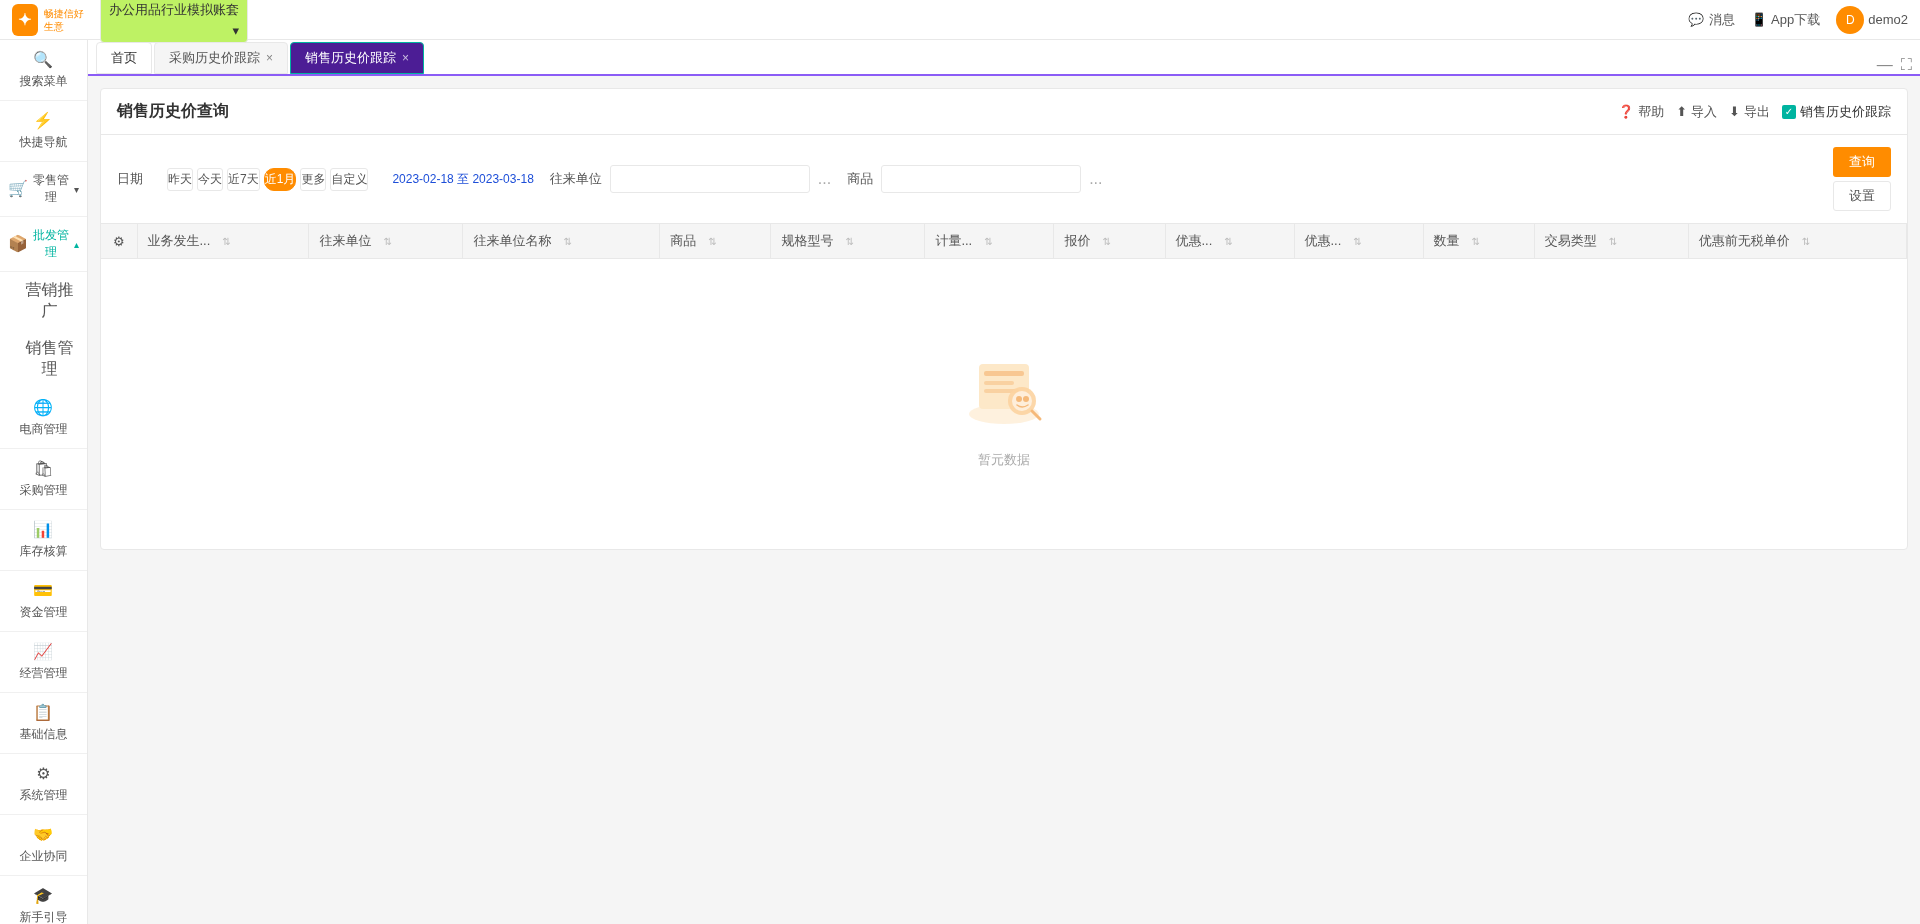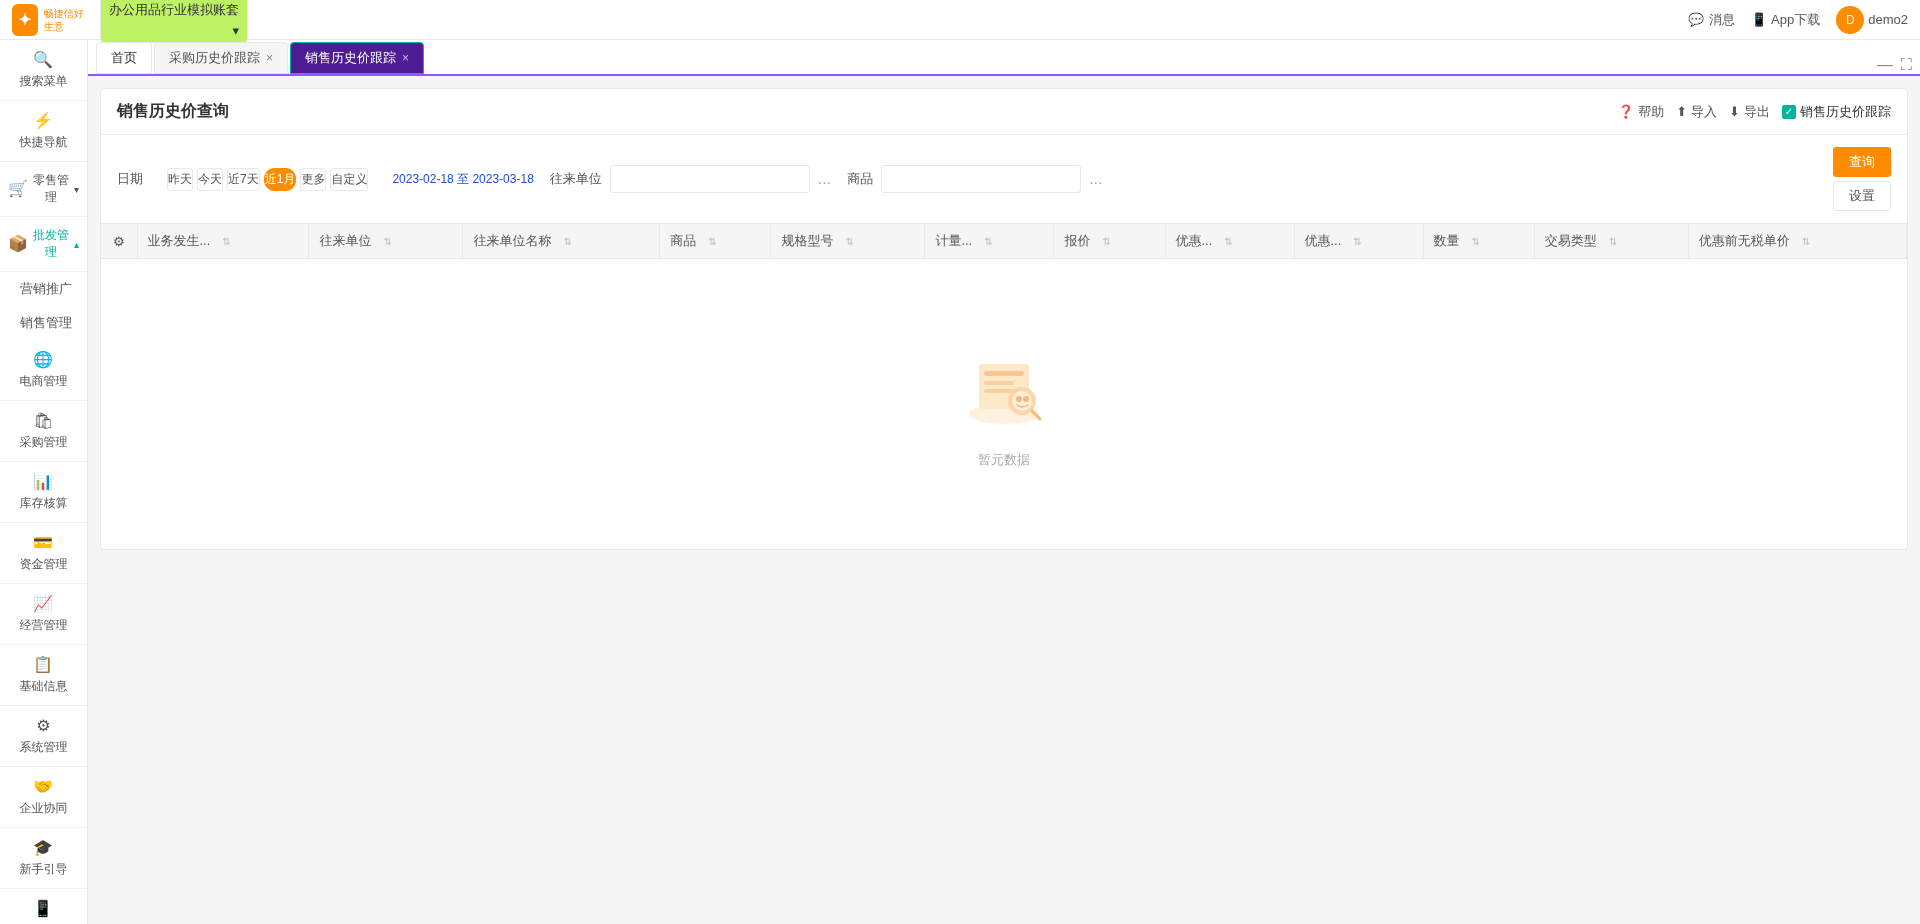--- a/index.html
+++ b/index.html
@@ -117,21 +117,21 @@
     .sidebar-item.has-sub {
       flex-direction: row;
       justify-content: center;
       gap: 4px;
       padding: 10px 8px;
     }
     .sidebar-sub-item {
       padding: 8px 8px;
       text-align: center;
       cursor: pointer;
-      font-size: 13px;
+      font-size: 16px;
       color: #555;
       display: flex;
       align-items: center;
       justify-content: flex-start;
       padding-left: 20px;
     }
 
     
     .content-area {
       flex: 1;

